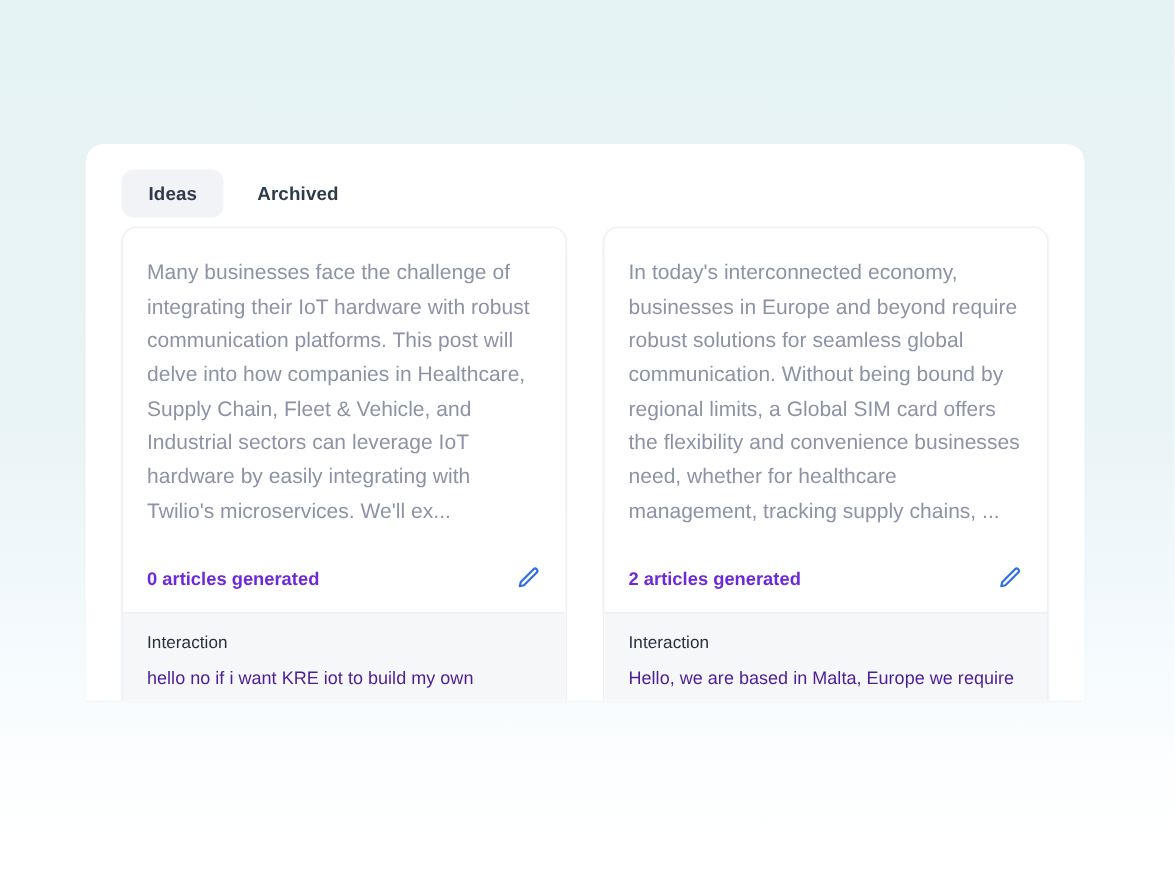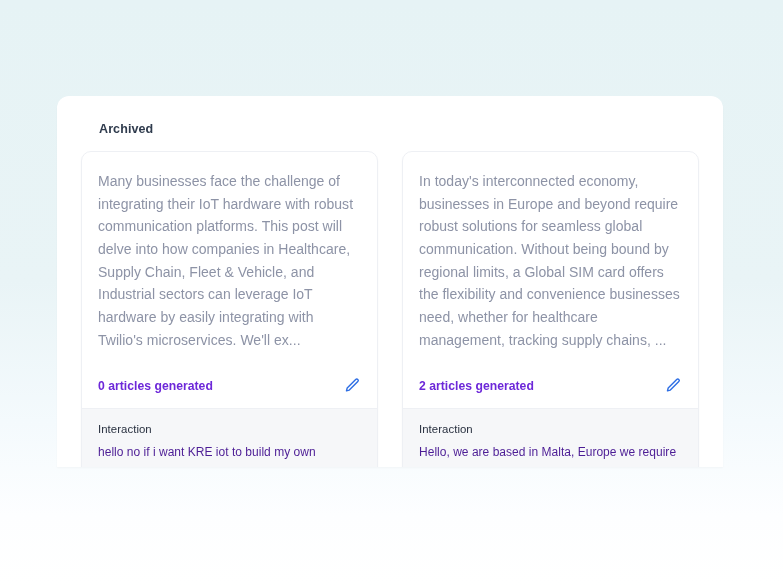--- a/index.html
+++ b/index.html
@@ -141,20 +141,23 @@
   }
 </style>
 </head>
 <body>
 
 <div id="app-root">
 
   <div class="panel">
 
     <div class="tabs">
+      <div class="tab active">
+        <span>Ideas</span>
+      </div>
       <div class="tab">
         <span>Archived</span>
       </div>
     </div>
 
     <div class="card-grid">
 
       <div class="card">
         <div class="card-body">
           <p class="card-desc">Many businesses face the challenge of integrating their IoT hardware with robust communication platforms. This post will delve into how companies in Healthcare, Supply Chain, Fleet &amp; Vehicle, and Industrial sectors can leverage IoT hardware by easily integrating with Twilio's microservices. We'll ex...</p>

